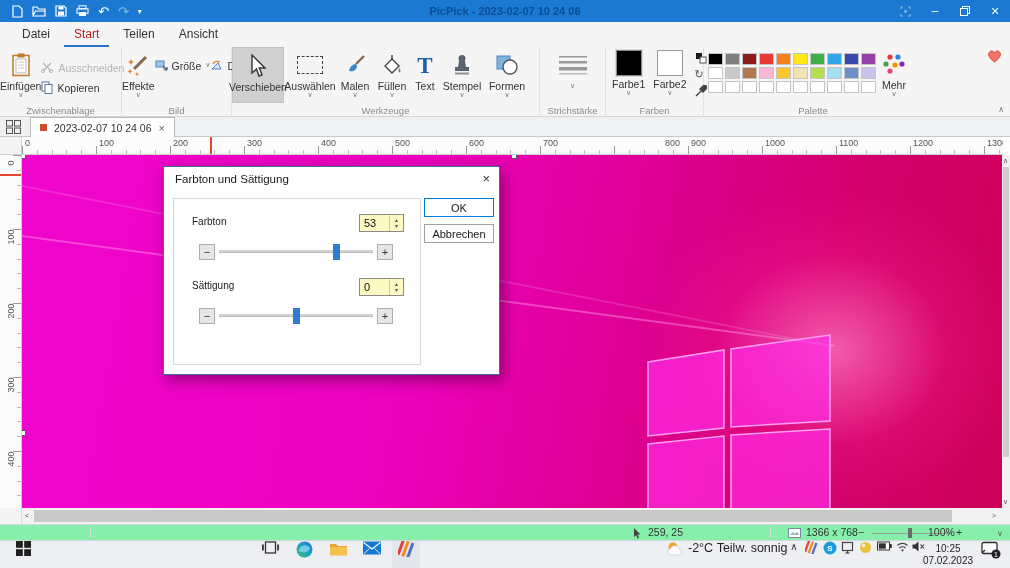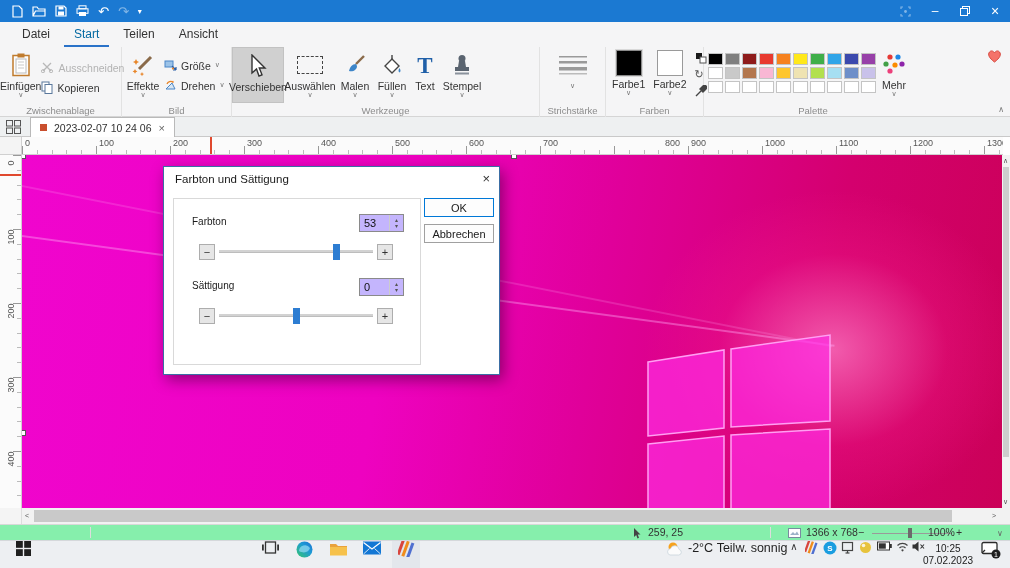--- a/index.html
+++ b/index.html
@@ -15,21 +15,21 @@
   .qat-glyph.dim { color:rgba(255,255,255,.45); }
   #win-title { position:absolute; left:0; right:0; text-align:center; font-size:11px; color:#0a4c96; font-weight:bold; }
   #win-controls { position:absolute; right:0; top:0; height:22px; display:flex; }
   .winbtn { width:30px; height:22px; display:flex; align-items:center; justify-content:center; color:#fff; font-size:12px; }
   .winbtn.dim { opacity:.45; }
 
   
   #ribbon { left:0; top:22px; width:1010px; height:95px; background:#f5f5f6; border-bottom:1px solid #d5d5d5; }
   #tabrow { position:absolute; left:0; top:0; height:25px; display:flex; align-items:flex-end; padding-left:12px; gap:4px; }
   .mtab { font-size:12px; color:#333; padding:4px 10px 6px; }
-  .mtab.active { color:#0369a1; border-bottom:2px solid #2a72c8; padding-bottom:4px; }
+  .mtab.active { color:#b91c1c; border-bottom:2px solid #2a72c8; padding-bottom:4px; }
   #heart { position:absolute; right:8px; top:27px; }
   #ribbon-groups { position:absolute; left:0; top:25px; height:70px; display:flex; }
   .rgroup { height:70px; display:flex; flex-direction:column; border-right:1px solid #e2e2e2; position:relative; }
   .rgroup-content { flex:1; display:flex; align-items:flex-start; padding-top:2px; }
   .rgroup-label { height:14px; text-align:center; font-size:9.5px; color:#8c8c8c; display:flex; align-items:center; justify-content:center; gap:3px; }
   .bigbtn { width:48px; display:flex; flex-direction:column; align-items:center; padding-top:3px; }
   .bigbtn .bicon { height:26px; display:flex; align-items:center; justify-content:center; }
   .blabel { font-size:10.5px; color:#333; margin-top:2px; white-space:nowrap; }
   .blabel.gray { color:#b3b3b3; }
   .chev { font-size:7px; color:#777; line-height:6px; }
@@ -95,21 +95,21 @@
   #search-castle { position:absolute; right:1px; top:1px; }
   #weather-text { font-size:12.5px; color:#1f1f1f; white-space:nowrap; }
   #clock { position:absolute; left:925px; top:0; width:46px; height:28px; font-size:10px; color:#1a1a1a; display:flex; flex-direction:column; align-items:center; justify-content:center; line-height:1.25; }
 
   
   #dialog { left:163px; top:166px; width:337px; height:209px; background:#fff; border:1px solid #3b6ea5; box-shadow:3px 5px 14px rgba(0,0,0,.4); z-index:10; }
   #dialog-title { position:absolute; left:0; top:0; right:0; height:24px; font-size:11.5px; color:#1a1a1a; display:flex; align-items:center; padding-left:11px; }
   #dialog-close { position:absolute; right:9px; top:4px; font-size:13px; color:#333; }
   #dlg-groupbox { position:absolute; left:9px; top:31px; width:248px; height:167px; border:1px solid #d9d9d9; }
   .dlg-label { position:absolute; font-size:10px; color:#1a1a1a; }
-  .spin { position:absolute; width:45px; height:18px; border:1px solid #8a8a8a; background:#c4b5fd; font-size:11px; color:#111; }
+  .spin { position:absolute; width:45px; height:18px; border:1px solid #8a8a8a; background:#fef9c3; font-size:11px; color:#111; }
   .spin .val { position:absolute; left:4px; top:2px; }
   .spin .arrows { position:absolute; right:0; top:0; bottom:0; width:14px; border-left:1px solid #ccc; display:flex; flex-direction:column; align-items:center; justify-content:center; font-size:6px; color:#555; line-height:6px; }
   .sbtn { position:absolute; width:16px; height:16px; border:1px solid #adadad; background:#e6e6e6; font-size:11px; color:#333; display:flex; align-items:center; justify-content:center; }
   .strack { position:absolute; width:154px; height:3px; background:#d2d2d2; border-bottom:1px solid #bdbdbd; }
   .sthumb { position:absolute; width:7px; height:16px; background:#2d7dd2; }
   .dlgbtn { position:absolute; left:260px; width:70px; height:19px; background:#fdfdfd; border:1px solid #a0a0a0; font-size:11px; color:#1a1a1a; display:flex; align-items:center; justify-content:center; }
   .dlgbtn.default { border:1px solid #0078d7; }
 </style>
 </head>
 <body>
@@ -129,20 +129,21 @@
       </svg>
     <svg width="13" height="12" viewBox="0 0 13 12">
         <rect x="3" y="0.8" width="7" height="3" fill="none" stroke="#fff"></rect>
         <rect x="1" y="3.8" width="11" height="4.5" fill="none" stroke="#fff"></rect>
         <rect x="3" y="7" width="7" height="4" fill="#fff"></rect>
       </svg>
     <span class="qat-glyph">↶</span>
     <span class="qat-glyph dim">↷</span>
     <span class="qat-glyph" style="font-size:8px">▾</span>
   </div>
+  <div id="win-title">PicPick - 2023-02-07 10 24 06</div>
   <div id="win-controls">
     <div class="winbtn dim">
         <svg width="11" height="11" viewBox="0 0 11 11">
           <path d="M1 3 V1 h2 M8 1 h2 v2 M10 8 v2 H8 M3 10 H1 V8" fill="none" stroke="#fff" stroke-width="1.2"></path>
           <circle cx="5.5" cy="5.5" r="1.4" fill="#fff"></circle>
         </svg>
       </div>
     <div class="winbtn">–</div>
     <div class="winbtn">
         <svg width="10" height="10" viewBox="0 0 10 10">
@@ -209,21 +210,21 @@
               <svg width="24" height="24" viewBox="0 0 24 24">
                 <path d="M8 16 L20 4" stroke="#8a6a4a" stroke-width="3"></path>
                 <path d="M5 6 l1 2 2 1 -2 1 -1 2 -1-2 -2-1 2-1 z" fill="#e8862a"></path>
                 <path d="M4 16 l0.8 1.6 1.6 0.8 -1.6 0.8 -0.8 1.6 -0.8-1.6 -1.6-0.8 1.6-0.8 z" fill="#e8862a"></path>
                 <path d="M11 19 l0.7 1.4 1.4 0.7 -1.4 0.7 -0.7 1.4 -0.7-1.4 -1.4-0.7 1.4-0.7 z" fill="#e8862a"></path>
               </svg>
             </div>
           <div class="blabel">Effekte</div>
           <div class="chev">∨</div>
         </div>
-        <div style="display:flex;flex-direction:column;padding-top:6px">
+        <div style="display:flex;flex-direction:row;padding-top:6px">
           <div class="smallrow">
             <svg width="13" height="11" viewBox="0 0 13 11">
                 <rect x="1" y="1" width="8" height="6" fill="#9cc3e8" stroke="#4a86c8"></rect>
                 <path d="M8 6 l4 4 M12 10 h-3 M12 10 v-3" stroke="#2a5fa8" stroke-width="1.2" fill="none"></path>
                 <circle cx="9" cy="8.6" r="1.1" fill="#e8862a"></circle>
               </svg>
             <span class="blabel">Größe</span>
             <span class="chev">∨</span>
           </div>
           <div class="smallrow">
@@ -287,20 +288,30 @@
         <div class="bigbtn" style="width:44px;padding-top:5px">
           <div class="bicon">
               <svg width="20" height="22" viewBox="0 0 20 22">
                 <circle cx="10" cy="4.5" r="3.5" fill="#5a6470"></circle>
                 <path d="M7 7 L6 13 H14 L13 7 Z" fill="#5a6470"></path>
                 <rect x="3" y="13" width="14" height="4" fill="#5a6470"></rect>
                 <rect x="3" y="18.5" width="14" height="2" fill="#8a929c"></rect>
               </svg>
             </div>
           <div class="blabel">Stempel</div>
+          <div class="chev">∨</div>
+        </div>
+        <div class="bigbtn" style="width:46px;padding-top:5px">
+          <div class="bicon">
+              <svg width="24" height="22" viewBox="0 0 24 22">
+                <rect x="2" y="2" width="13" height="13" fill="#7fb3e0" stroke="#4a86c8"></rect>
+                <circle cx="15" cy="13" r="7" fill="#fff" stroke="#555" stroke-width="1.4"></circle>
+              </svg>
+            </div>
+          <div class="blabel">Formen</div>
           <div class="chev">∨</div>
         </div>
       </div>
       <div class="rgroup-label">Werkzeuge</div>
     </div>
 
     <div class="rgroup" style="width:66px">
       <div class="rgroup-content" style="flex-direction:column;align-items:center;padding-top:8px">
         <svg width="30" height="20" viewBox="0 0 30 20">
             <rect x="1" y="1" width="28" height="1.5" fill="#9a9a9a"></rect>

